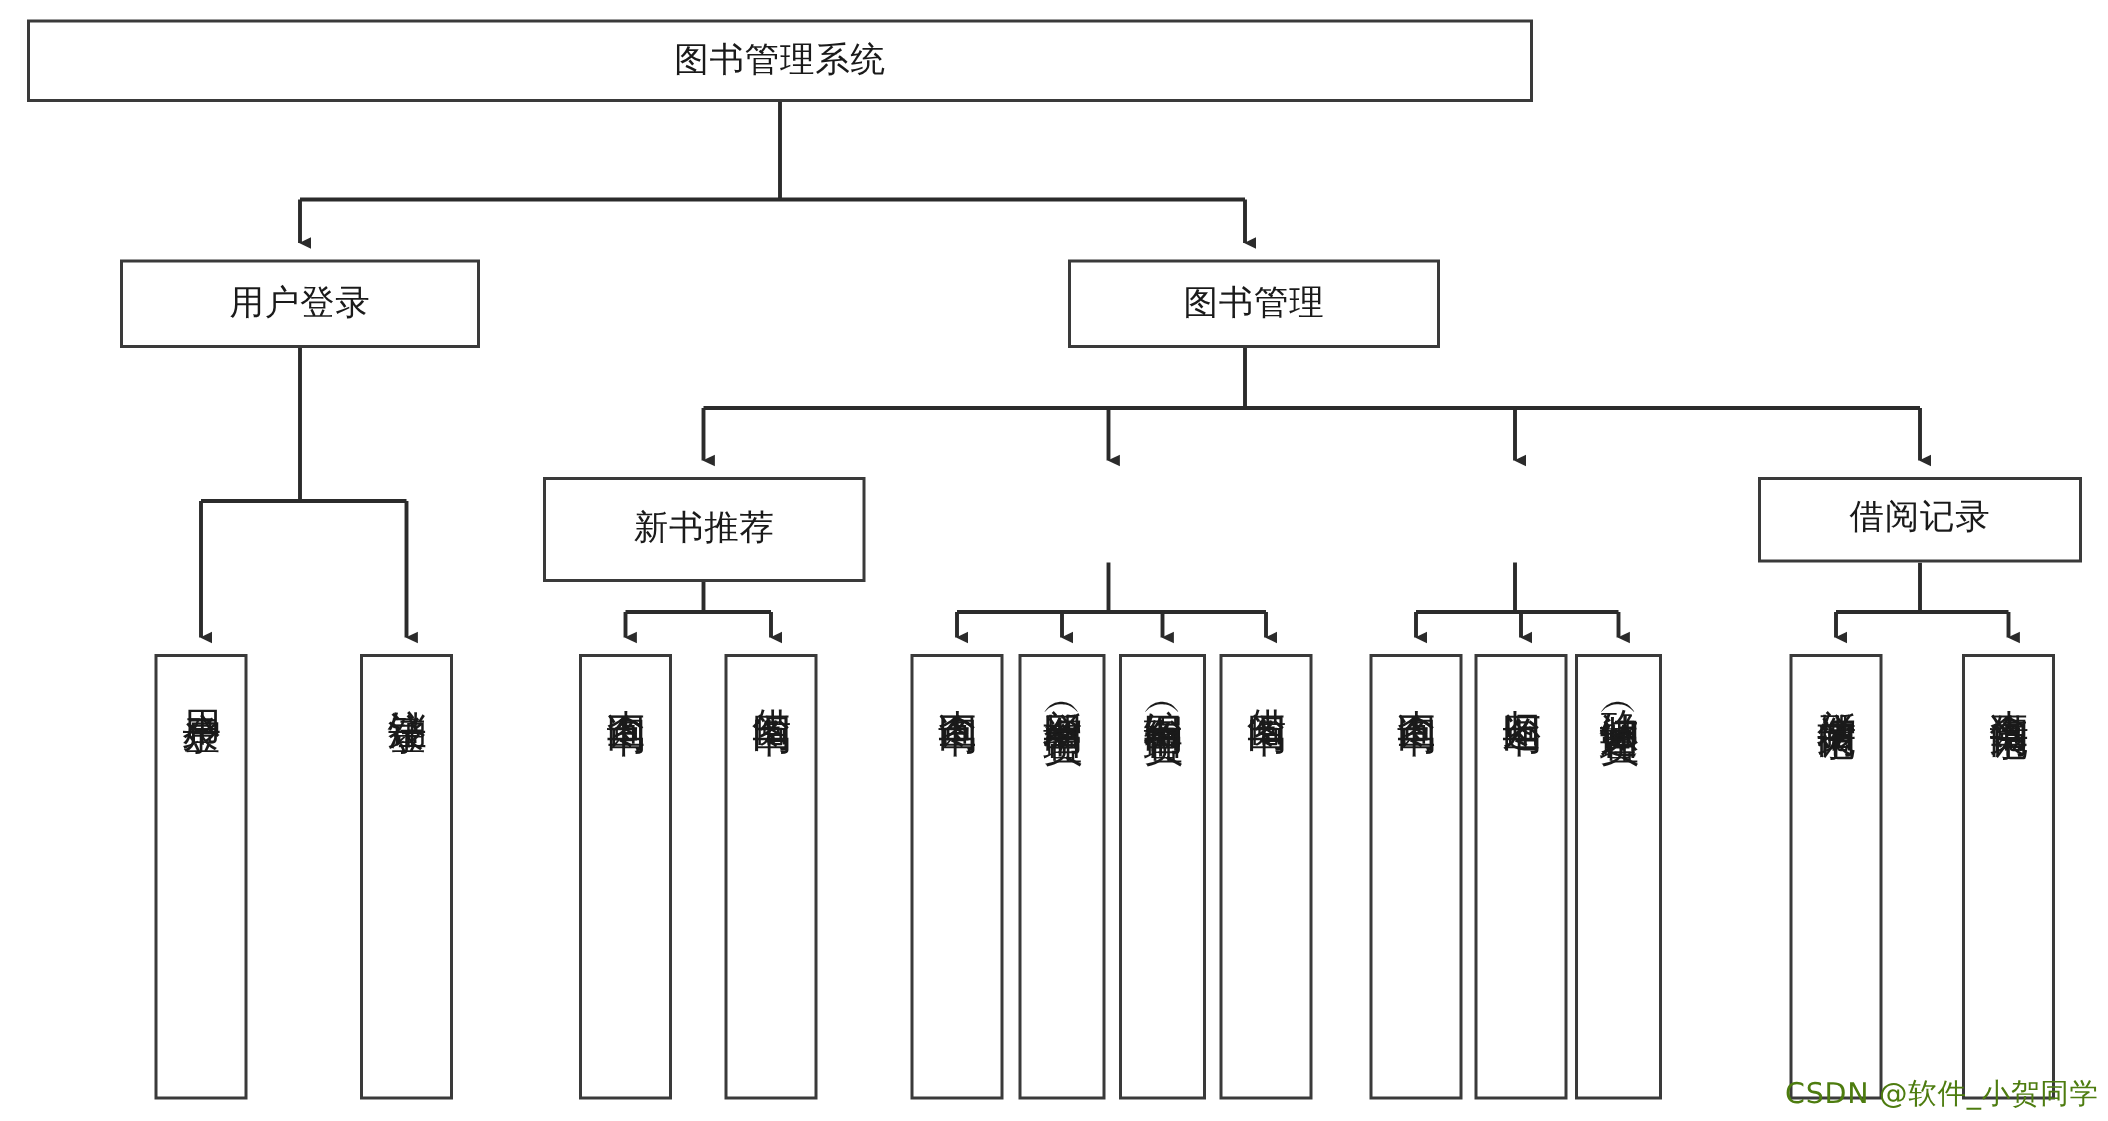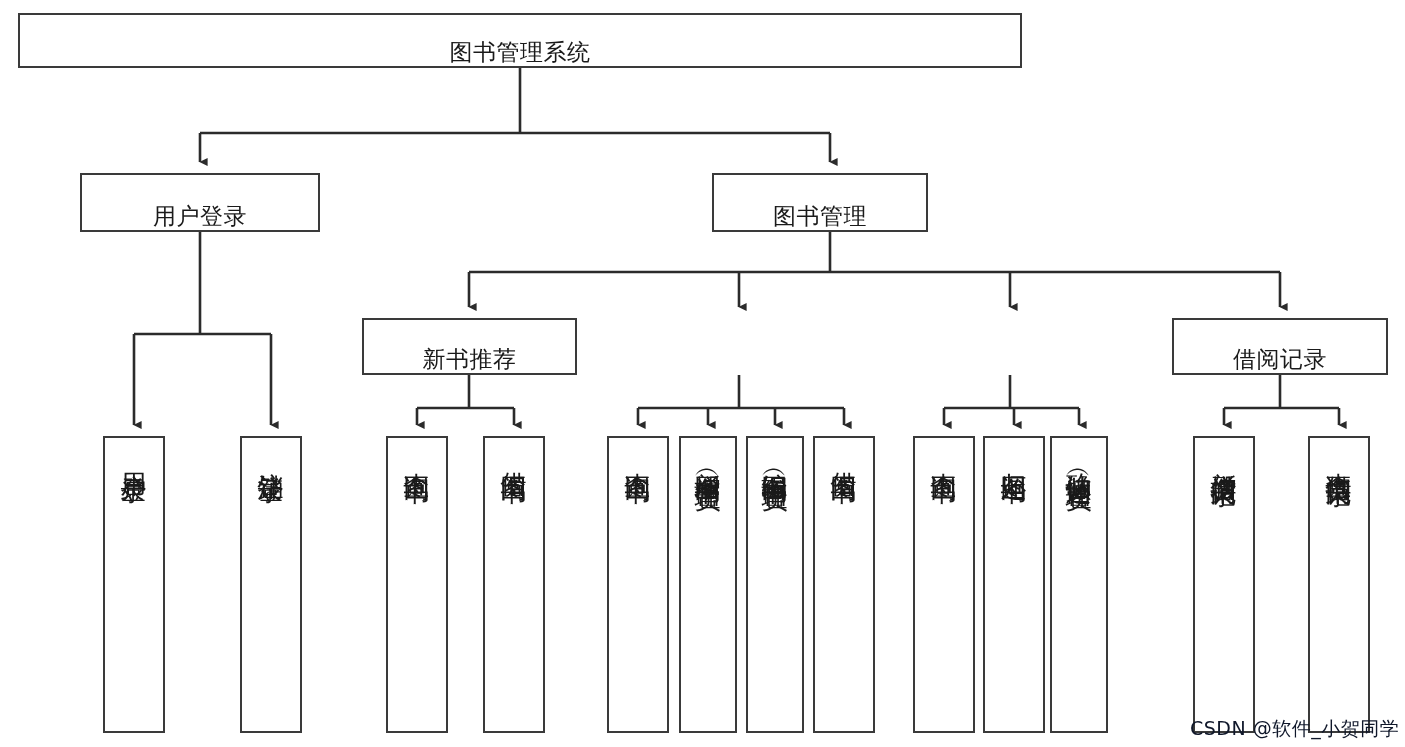--- a/index.html
+++ b/index.html
@@ -25,21 +25,21 @@
     width: 1405px;
     height: 747px;
     pointer-events: none;
   }
   .node {
     position: absolute;
     box-sizing: border-box;
     background: #ffffff;
     border: 2.4px solid #3a3a3a;
     display: flex;
-    align-items: flex-end;
+    align-items: center;
     justify-content: center;
     color: #1a1a1a;
     z-index: 2;
   }
   .node .node-label {
     display: block;
     text-align: center;
     line-height: 1.18;
     white-space: nowrap;
   }
@@ -59,21 +59,21 @@
     writing-mode: vertical-rl;
     text-orientation: upright;
     font-size: 26px;
     line-height: 1.08;
     letter-spacing: 2px;
     white-space: nowrap;
   }
   .watermark {
     position: absolute;
     font-size: 19px;
-    color: #0f172a;
+    color: #4d7c0f;
     white-space: nowrap;
     z-index: 5;
     letter-spacing: 0.5px;
   }
 </style>
 </head>
 <body>
 
 <div id="diagram-root">
 
@@ -127,28 +127,28 @@
     </g>
   </svg>
 
   <div class="node root horizontal" style="left:18px; top:13px; width:1004px; height:55px;">
     <span class="node-label">图书管理系统</span>
   </div>
 
   <div class="node horizontal" style="left:80px; top:173px; width:240px; height:59px;">
     <span class="node-label">用户登录</span>
   </div>
-  <div class="node horizontal" style="left:712px; top:173px; width:216px; height:59px;">
+  <div class="node horizontal" style="left:712px; top:173px; width:248px; height:59px;">
     <span class="node-label">图书管理</span>
   </div>
 
-  <div class="node horizontal" style="left:362px; top:318px; width:215px; height:57px;">
+  <div class="node horizontal" style="left:362px; top:318px; width:215px; height:70px;">
     <span class="node-label">新书推荐</span>
   </div>
-  <div class="node horizontal" style="left:1172px; top:318px; width:216px; height:57px;">
+  <div class="node horizontal" style="left:1172px; top:318px; width:216px; height:57px;font-family:Liberation Mono, monospace;">
     <span class="node-label">借阅记录</span>
   </div>
 
   <div class="node vertical" style="left:103px; top:436px; width:62px; height:297px;">
     <span class="node-label">用户登录</span>
   </div>
   <div class="node vertical" style="left:240px; top:436px; width:62px; height:297px;">
     <span class="node-label">注销登录</span>
   </div>
   <div class="node vertical" style="left:386px; top:436px; width:62px; height:297px;">

